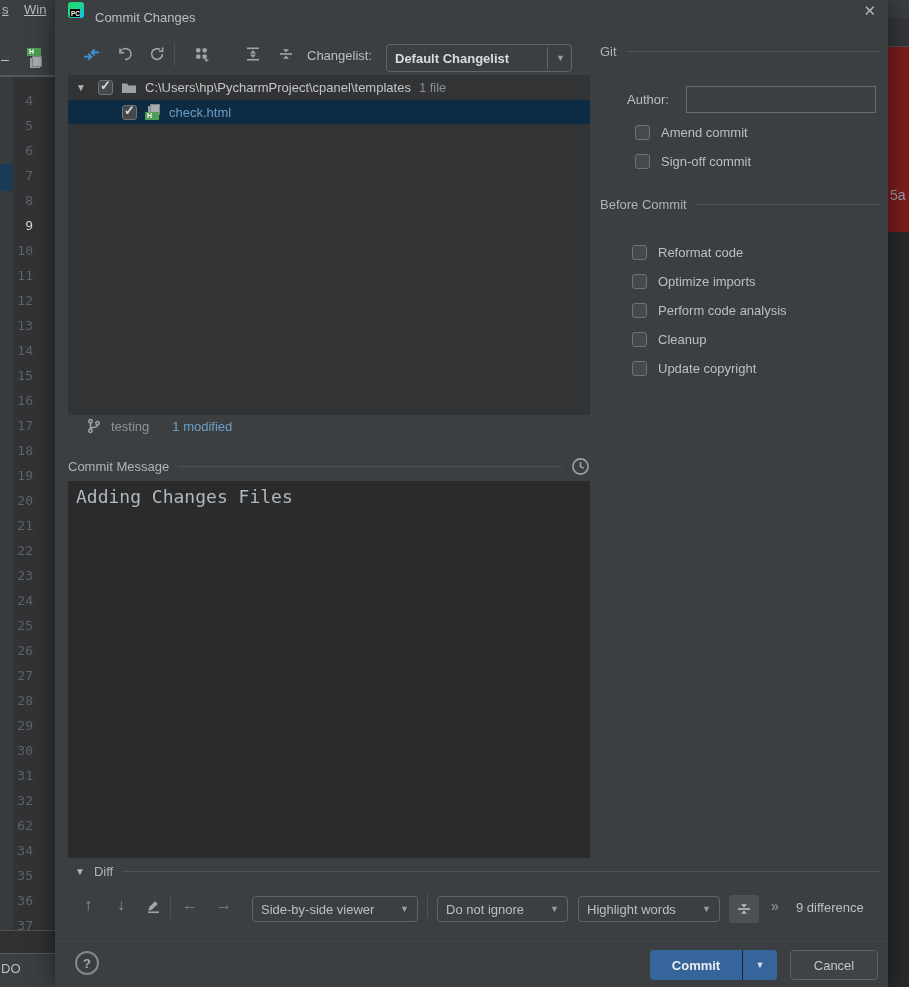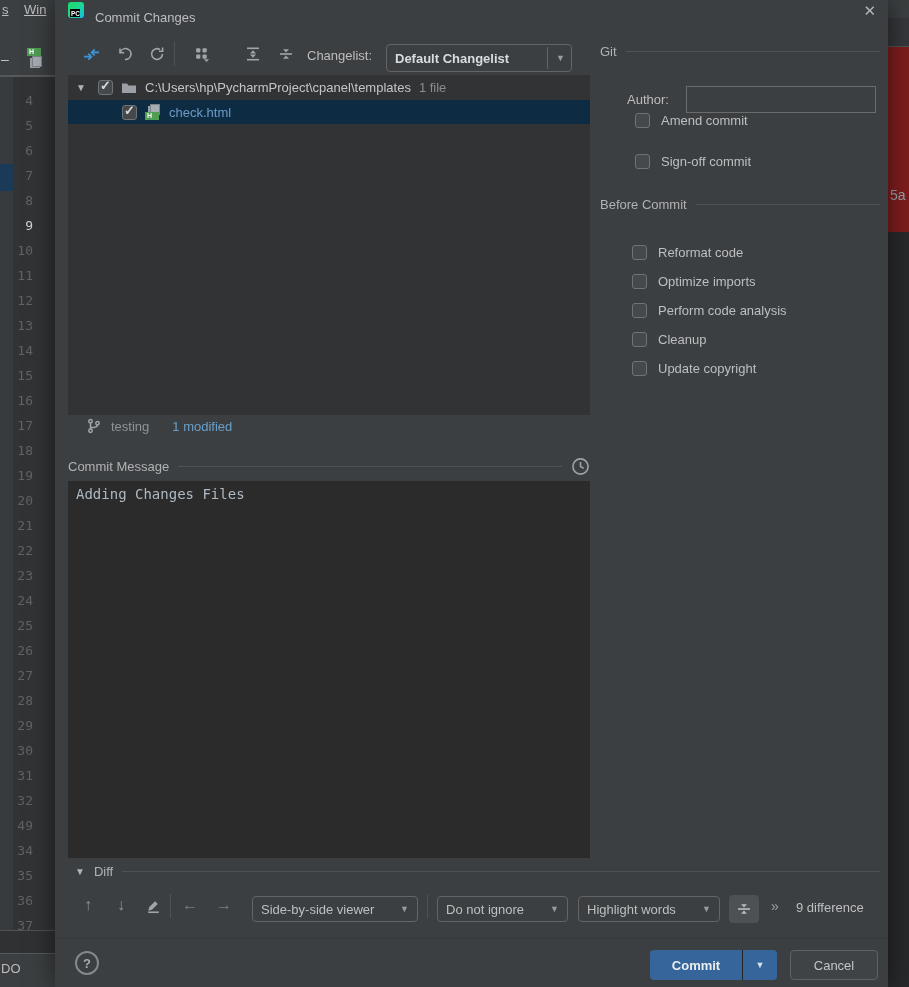--- a/index.html
+++ b/index.html
@@ -95,21 +95,21 @@
         <div class="gutter-line">23</div>
         <div class="gutter-line">24</div>
         <div class="gutter-line">25</div>
         <div class="gutter-line">26</div>
         <div class="gutter-line">27</div>
         <div class="gutter-line">28</div>
         <div class="gutter-line">29</div>
         <div class="gutter-line">30</div>
         <div class="gutter-line">31</div>
         <div class="gutter-line">32</div>
-        <div class="gutter-line">49</div>
+        <div class="gutter-line">62</div>
         <div class="gutter-line">34</div>
         <div class="gutter-line">35</div>
         <div class="gutter-line">36</div>
         <div class="gutter-line">37</div>
       </div>
   </div>
 
   <div class="abs" style="left:0;top:930px;width:55px;height:23px;background:#2f3133;border-top:1px solid #515151;"></div>
   <div class="abs" style="left:0;top:953px;width:55px;height:34px;background:#3c3f41;border-top:1px solid #565a5c;">
     <span class="abs" style="left:1px;top:7px;color:#bdbdbd;">DO</span>
@@ -224,21 +224,21 @@
       <div class="hline"></div>
       <span style="display:inline-flex;cursor:pointer;">
         <svg width="19" height="19" viewBox="0 0 18 18" fill="none" stroke="#9da2a6" stroke-width="1.5">
           <circle cx="9" cy="9" r="7.2"></circle>
             <path d="M9 4.8V9l3 1.8"></path>
         </svg>
       </span>
     </div>
 
     <div class="abs" style="left:13px;top:481px;width:522px;height:377px;background:#2b2b2b;">
-      <div class="mono" style="padding:5px 8px;font-size:14px;color:#aeb9c2;">Adding Changes Files</div>
+      <div class="mono" style="padding:5px 8px;font-size:18px;color:#aeb9c2;">Adding Changes Files</div>
     </div>
 
     <div class="abs" style="left:13px;top:864px;width:812px;display:flex;align-items:center;gap:9px;">
       <span style="font-size:10px;color:#b0b3b5;margin-left:7px;">▼</span>
       <span style="color:#b0b2b4;">Diff</span>
       <div class="hline"></div>
     </div>
 
     <div class="abs" style="left:0;top:891px;width:833px;height:32px;">
       <span class="abs tb-icon" style="left:22px;top:3px;font-size:16px;color:#8d9193;">↑</span>
@@ -289,21 +289,21 @@
       </div>
       <span class="abs btn" style="left:735px;top:11px;width:88px;background:#3f4345;border:1px solid #5e6262;color:#c3c5c7;">Cancel</span>
     </div>
 
     <div class="abs" style="left:545px;top:44px;width:280px;display:flex;align-items:center;gap:9px;">
       <span style="color:#b0b2b4;">Git</span>
       <div class="hline"></div>
     </div>
     <span class="abs" style="left:572px;top:92px;color:#bdbdbd;">Author:</span>
     <input class="abs" style="left: 631px; top: 86px; width: 190px; height: 27px; background: rgb(60, 63, 65); border: 1px solid rgb(107, 107, 107); color: rgb(187, 189, 191); padding: 0px 6px; outline: none; font-family: inherit; font-size: 13px;" value="">
-    <div class="abs bc-row" style="left:580px;top:108px;height:24px;">
+    <div class="abs bc-row" style="left:580px;top:120px;height:24px;">
       <span class="chk"></span>
       <span class="bc-label">Amend commit</span>
     </div>
     <div class="abs bc-row" style="left:580px;top:149px;height:24px;">
       <span class="chk"></span>
       <span class="bc-label">Sign-off commit</span>
     </div>
 
     <div class="abs" style="left:545px;top:197px;width:280px;display:flex;align-items:center;gap:9px;">
       <span style="color:#b0b2b4;">Before Commit</span>

